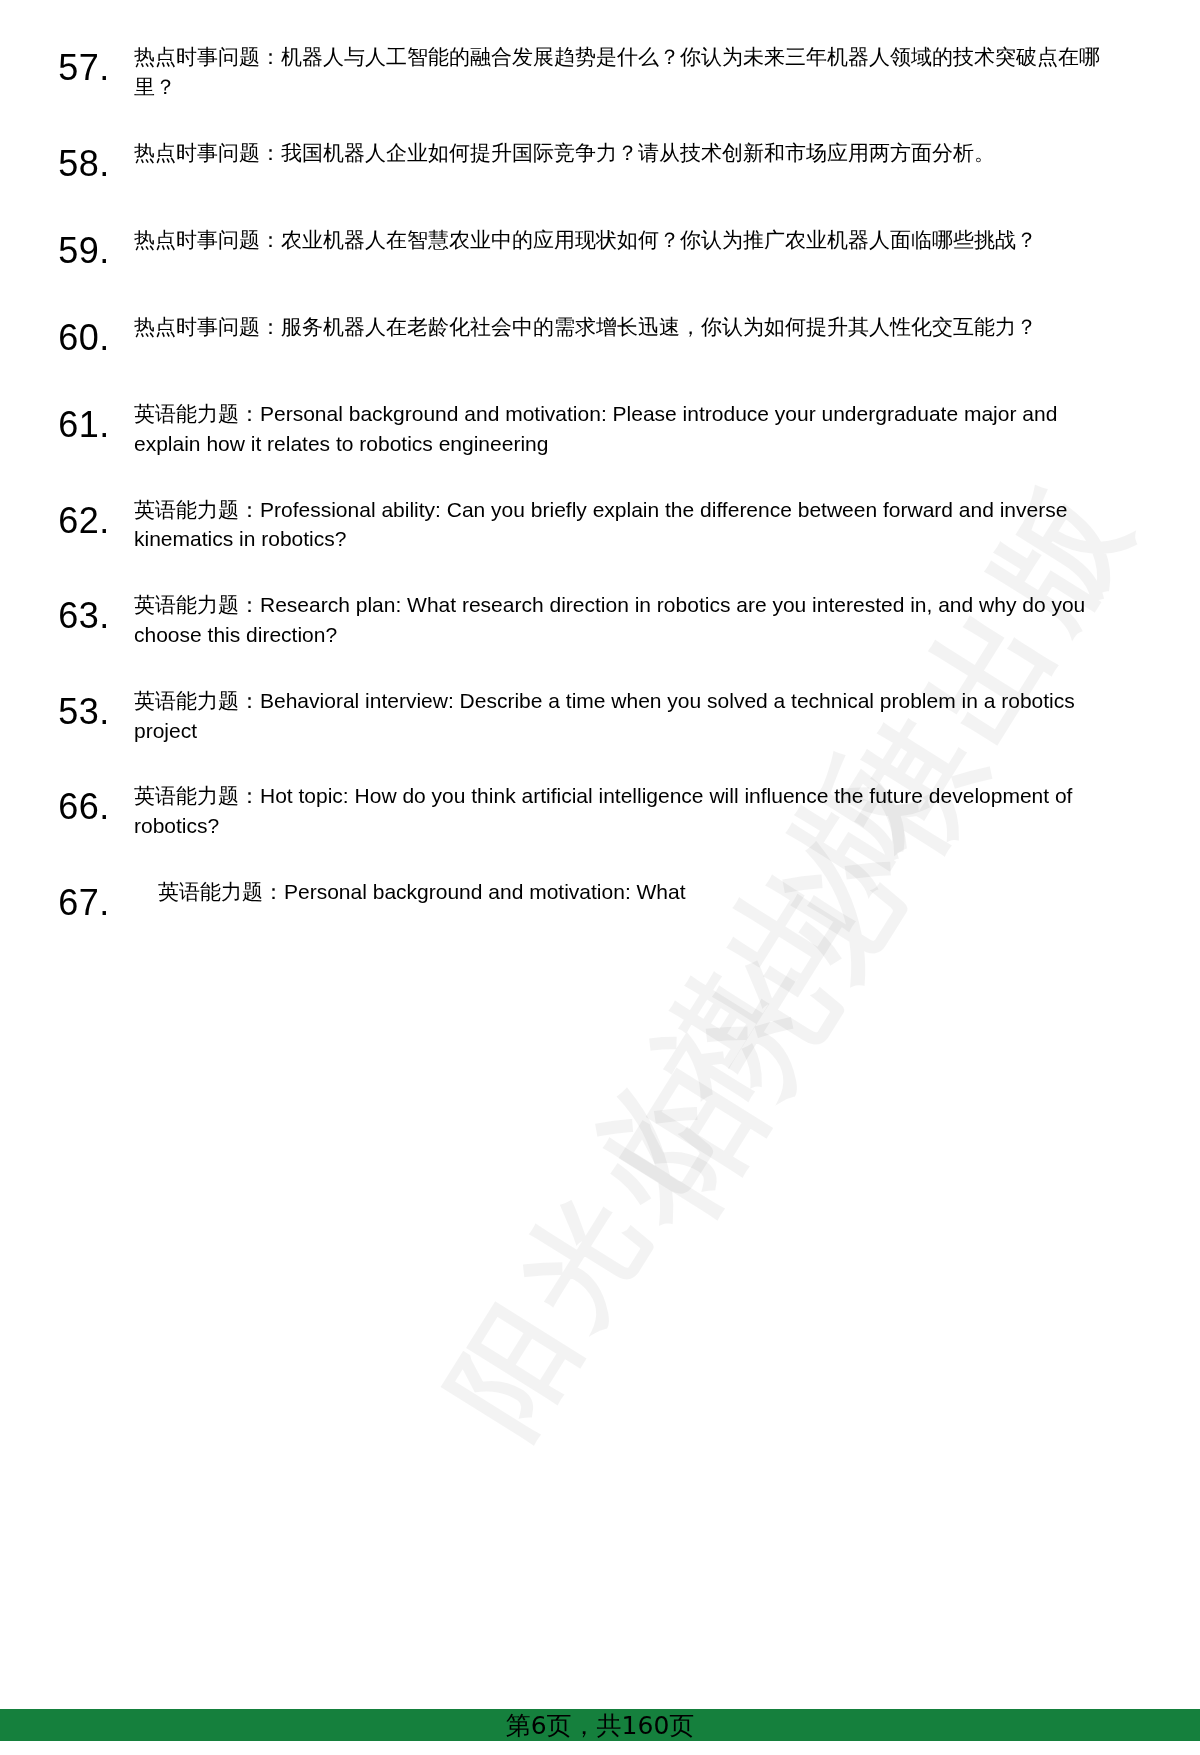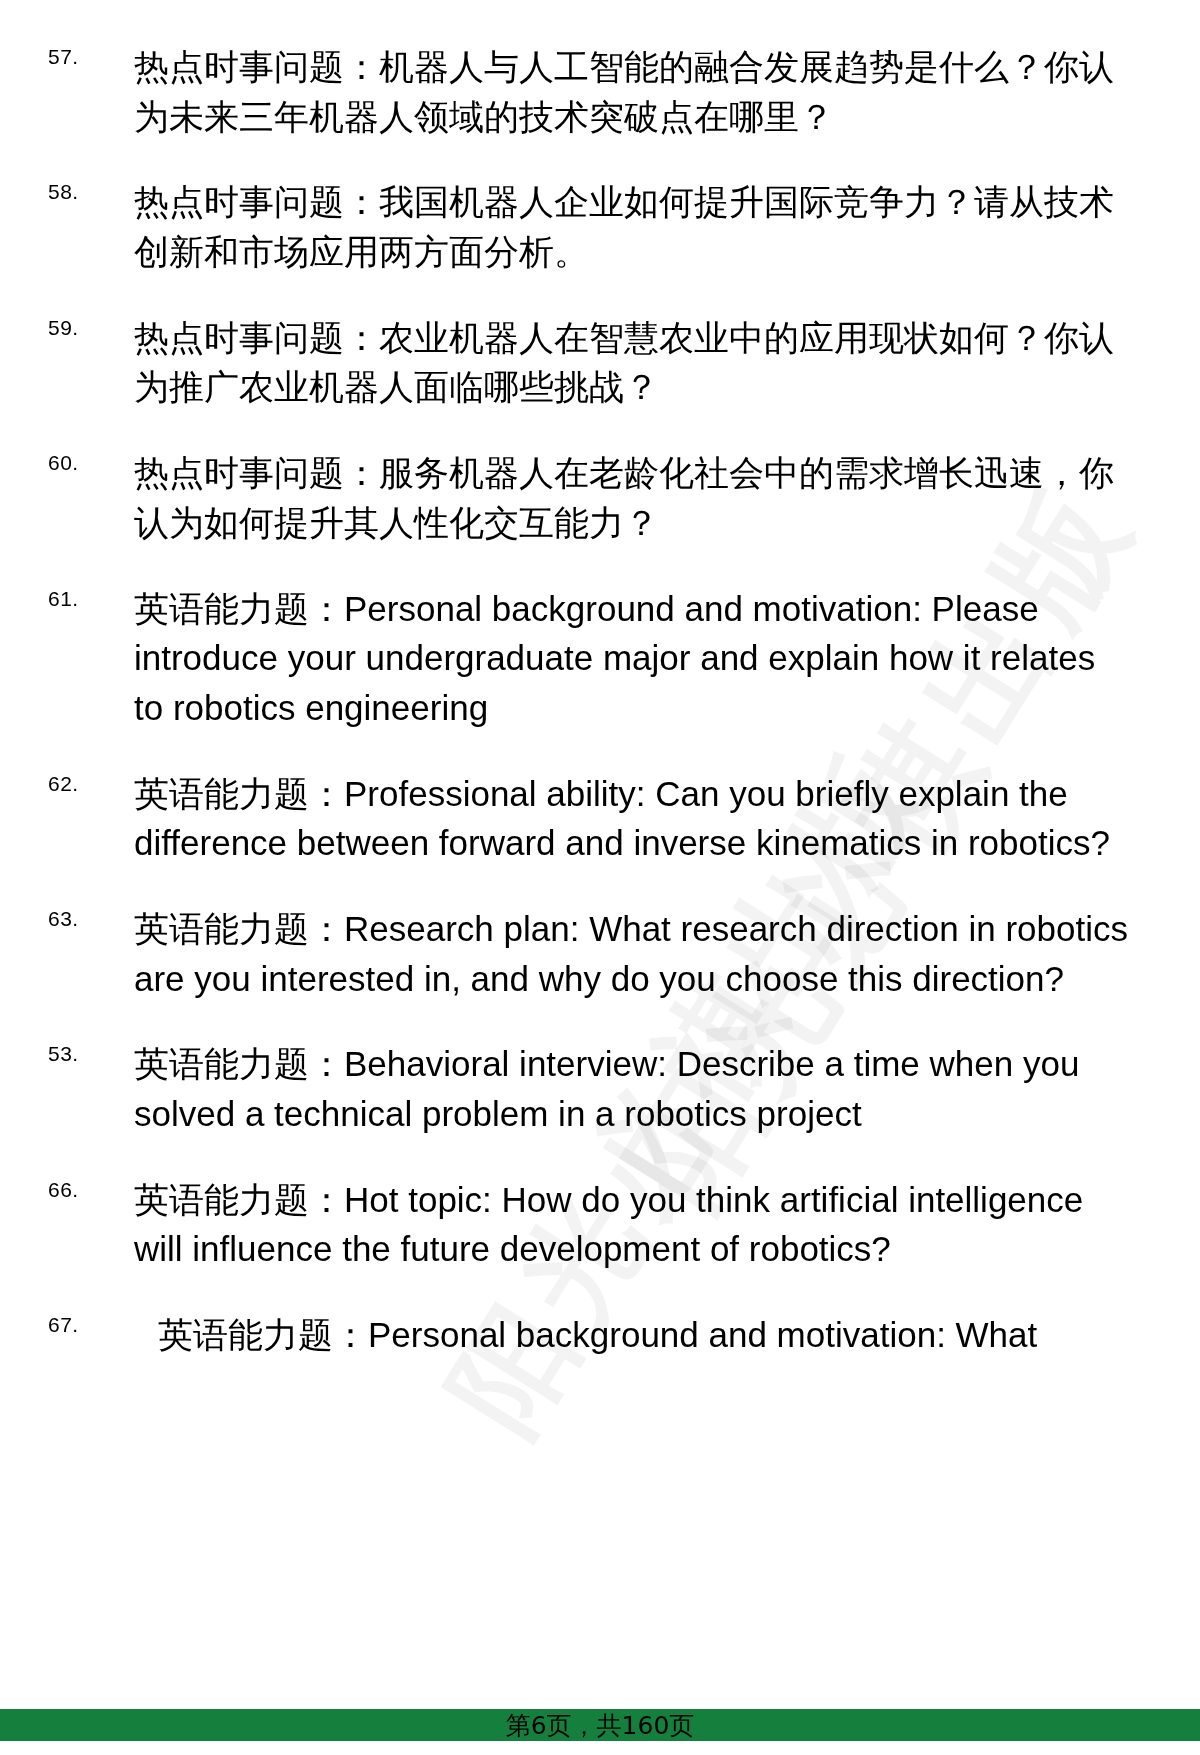--- a/index.html
+++ b/index.html
@@ -63,29 +63,29 @@
     display: flex;
     align-items: flex-start;
     margin: 0 0 36px 0;
     font-size: 31.5px;
     line-height: 1.42;
   }
   li.qitem:last-child { margin-bottom: 0; gap: 24px; }
   .qnum {
     flex: 0 0 auto;
     width: 72px;
-    text-align: left;
+    text-align: center;
     padding-right: 14px;
-    font-size: 21px;
+    font-size: 36px;
     line-height: 1.42;
     letter-spacing: 0.5px;
   }
   .qtext {
     flex: 1 1 auto;
-    font-size: 35px;
+    font-size: 21px;
     line-height: 1.42;
     word-break: break-word;
   }
 
   
   li.qitem.truncated .qtext {
     max-height: 46px;
     overflow: hidden;
   }
 

